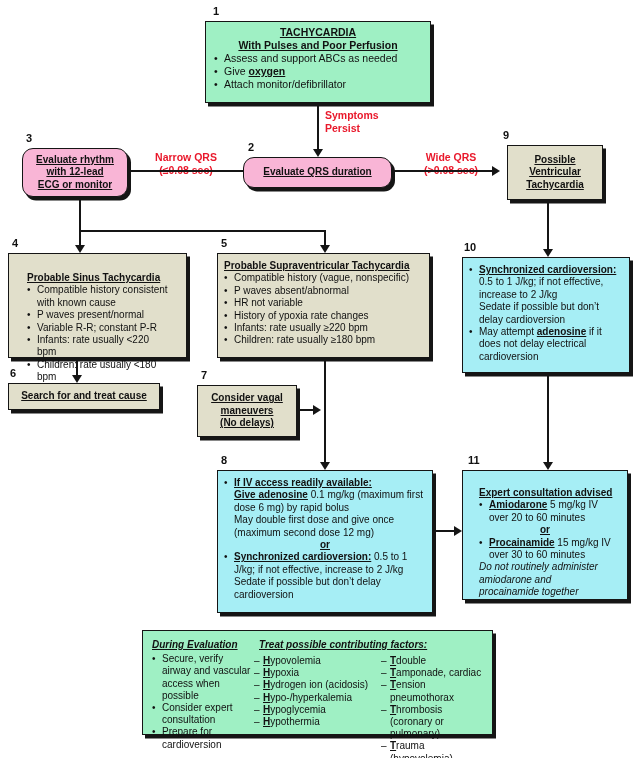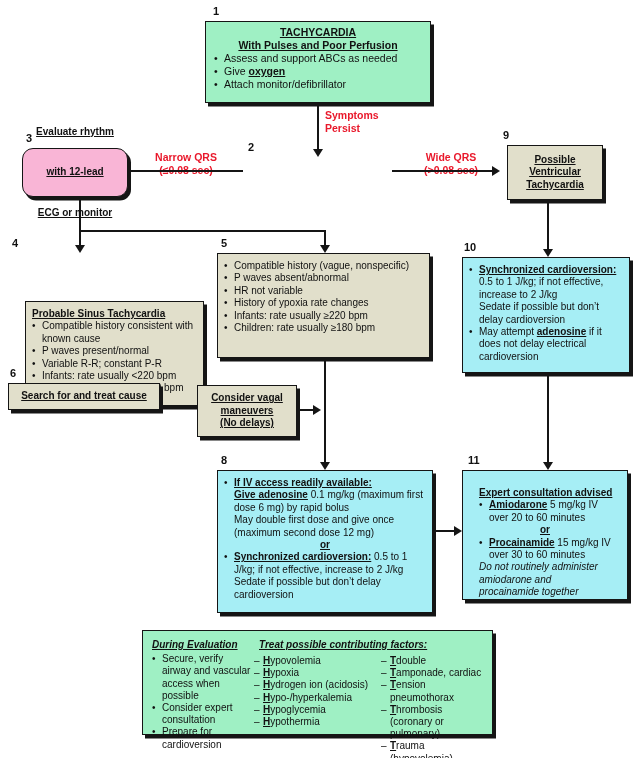--- a/index.html
+++ b/index.html
@@ -6,21 +6,21 @@
   .canvas{
     position:relative;width:642px;height:758px;background:#fff;
     font-family:"Liberation Sans",sans-serif;color:#111;overflow:hidden;
   }
   .box{
     position:absolute;box-sizing:border-box;
     border:1.5px solid #151515;box-shadow:3px 3.5px 0 #151515;
     padding:5px 7px;font-size:10px;line-height:12.4px;
   }
   .green{background:var(--green);}
-  .pink{background:var(--pink);border-radius:11px;gap:28px;}
+  .pink{background:var(--pink);border-radius:11px;}
   .tan{background:var(--tan);}
   .cyan{background:var(--cyan);}
   .vcenter{display:flex;flex-direction:column;justify-content:center;}
   .b{font-weight:bold;text-decoration:underline;}
   .i{font-style:italic;}
   .line.center{text-align:center;}
   .line.title{white-space:nowrap;}
   .brow{display:flex;}
   .marker{flex:none;width:10px;}
   .brow.dash .marker{width:9px;}
@@ -37,21 +37,21 @@
     border-left:5px solid transparent;border-right:5px solid transparent;
     border-top:8px solid #151515;}
   .arr-r{position:absolute;width:0;height:0;
     border-top:5px solid transparent;border-bottom:5px solid transparent;
     border-left:8px solid #151515;}
   
   .b1{left:205px;top:21px;width:226px;height:82px;padding:4px 8px;line-height:13px;font-size:10.5px;}
   .b2{left:243px;top:157px;width:149px;height:31px;text-align:center;}
   .b3{left:22px;top:148px;width:106px;height:49px;text-align:center;}
   .b9{left:500px;top:145px;width:96px;height:55px;text-align:center;margin-left:7px;}
-  .b4{left:25px;top:253px;width:179px;height:105px;padding:6px;margin-top:48px;}
+  .b4{left:8px;top:253px;width:179px;height:105px;padding:18px;}
   .b5{left:217px;top:253px;width:213px;height:105px;padding:6px;}
   .b10{left:462px;top:257px;width:168px;height:116px;padding:6px;}
   .b6{left:8px;top:383px;width:152px;height:27px;text-align:center;}
   .b7{left:197px;top:385px;width:100px;height:52px;text-align:center;}
   .b8{left:217px;top:470px;width:216px;height:143px;padding:6px;}
   .b11{left:462px;top:470px;width:166px;height:130px;padding:16px;}
   .bbottom{left:142px;top:630px;width:351px;height:105px;padding:12px;font-size:10px;line-height:12.2px;}
   .be-col1{position:absolute;left:9px;top:8px;width:102px;}
   .be-col1 .line{margin-bottom:2px;}
   .be-rheader{position:absolute;left:116px;top:8px;width:230px;}
@@ -123,20 +123,23 @@
       </div>
       <div class="brow bullet">
         <span class="marker">•</span>
         <span class="txt"><span>Give </span><span class="b">oxygen</span></span>
       </div>
       <div class="brow bullet">
         <span class="marker">•</span>
         <span class="txt"><span>Attach monitor/defibrillator</span></span>
       </div>
     </div>
+  <div class="box pink b2 vcenter">
+      <div class="line center"><span class="b">Evaluate QRS duration</span></div>
+    </div>
   <div class="box pink b3 vcenter">
       <div class="line center"><span class="b">Evaluate rhythm</span></div>
       <div class="line center"><span class="b">with 12-lead</span></div>
       <div class="line center"><span class="b">ECG or monitor</span></div>
     </div>
   <div class="box tan b9 vcenter">
       <div class="line center"><span class="b">Possible</span></div>
       <div class="line center"><span class="b">Ventricular</span></div>
       <div class="line center"><span class="b">Tachycardia</span></div>
     </div>
@@ -157,20 +160,21 @@
       <div class="brow bullet">
         <span class="marker">•</span>
         <span class="txt"><span>Infants: rate usually &lt;220 bpm</span></span>
       </div>
       <div class="brow bullet">
         <span class="marker">•</span>
         <span class="txt"><span>Children: rate usually &lt;180 bpm</span></span>
       </div>
     </div>
   <div class="box tan b5">
+      <div class="line title"><span class="b">Probable Supraventricular Tachycardia</span></div>
       <div class="brow bullet">
         <span class="marker">•</span>
         <span class="txt"><span>Compatible history (vague, nonspecific)</span></span>
       </div>
       <div class="brow bullet">
         <span class="marker">•</span>
         <span class="txt"><span>P waves absent/abnormal</span></span>
       </div>
       <div class="brow bullet">
         <span class="marker">•</span>

